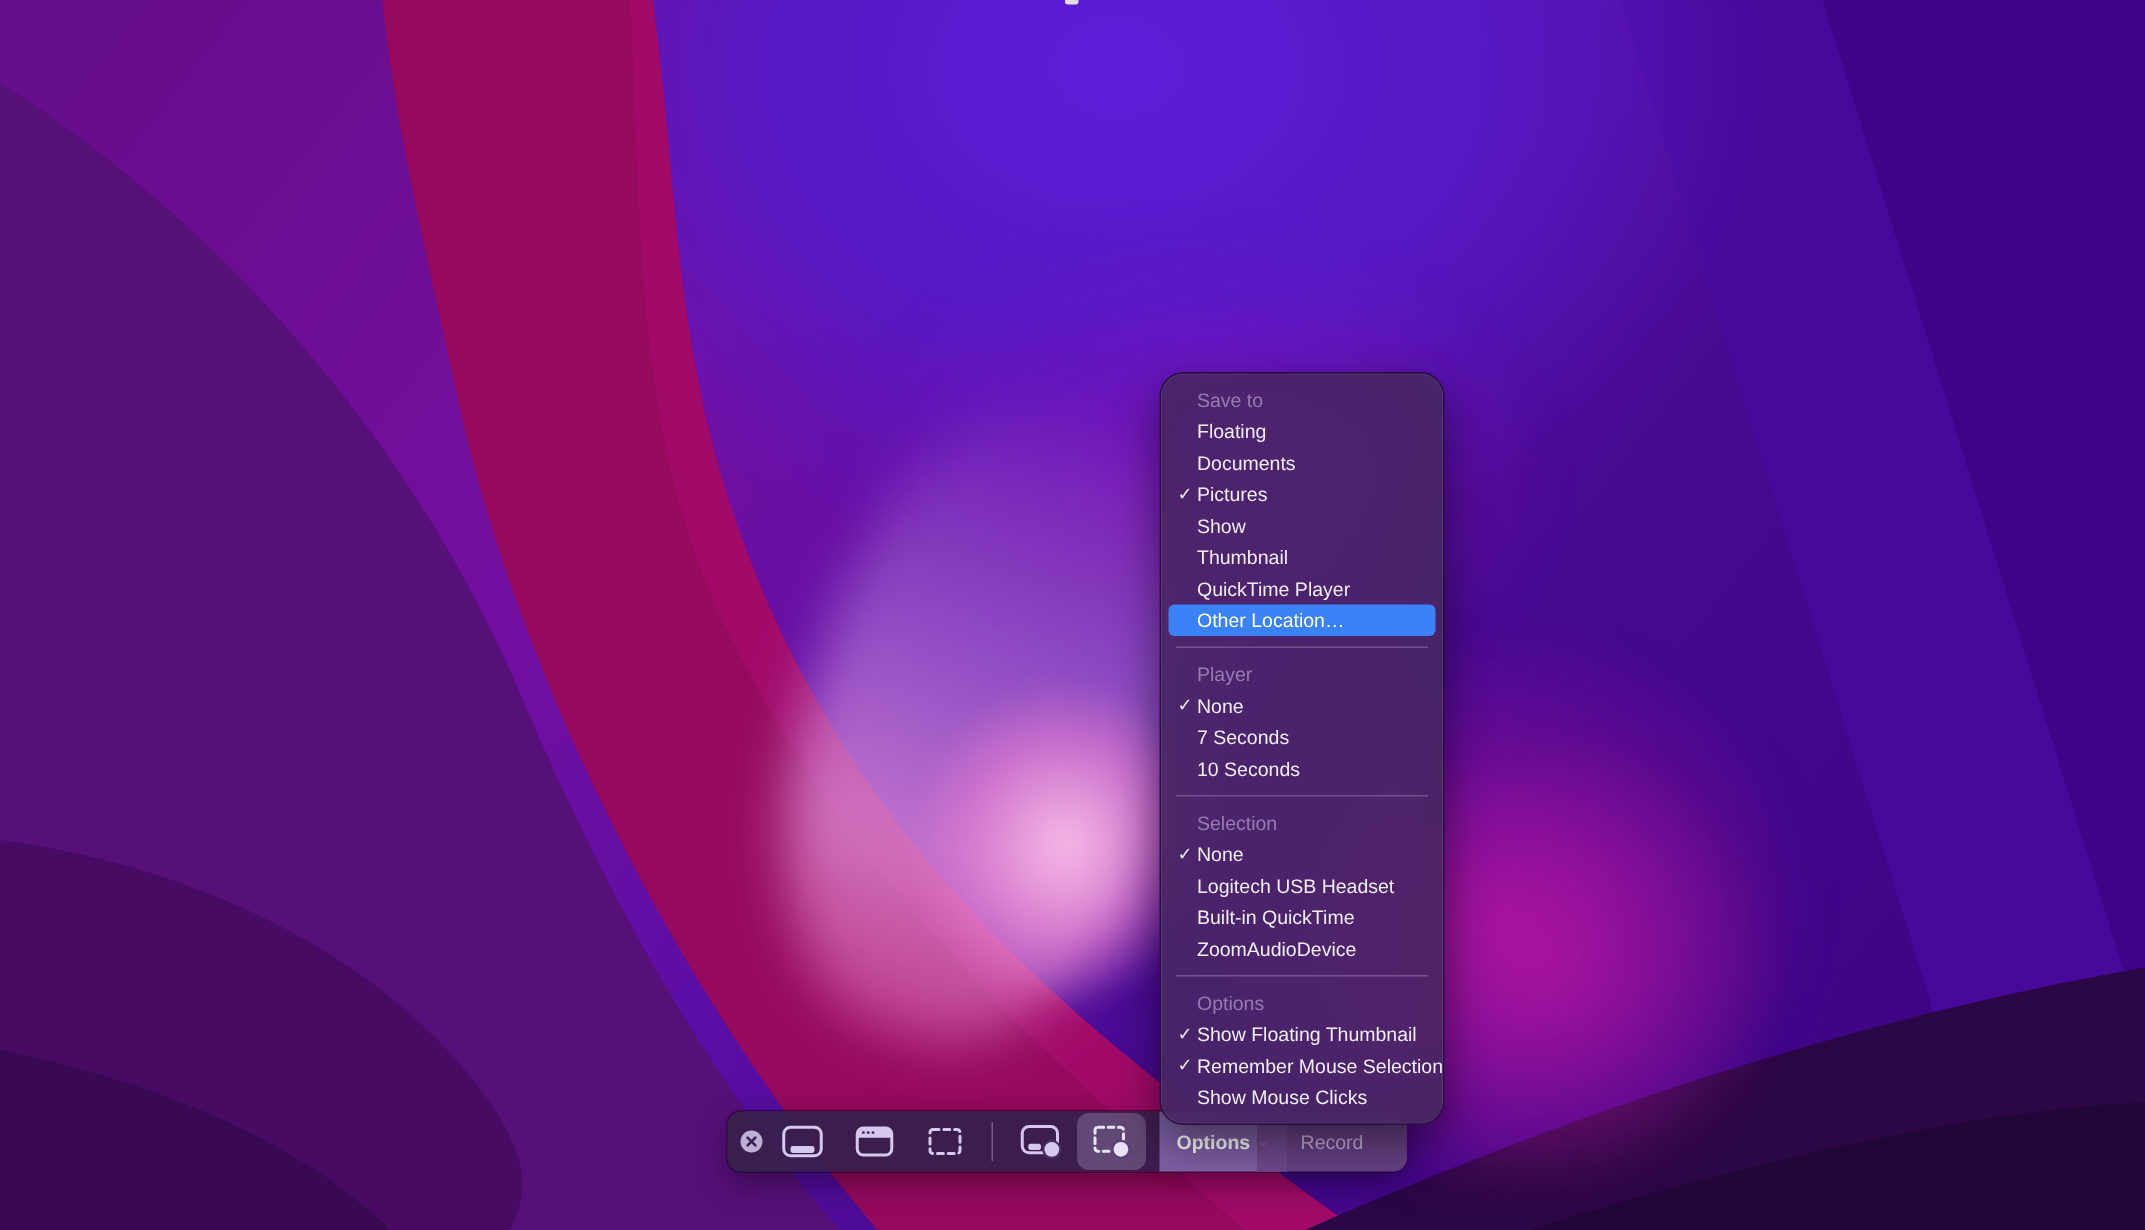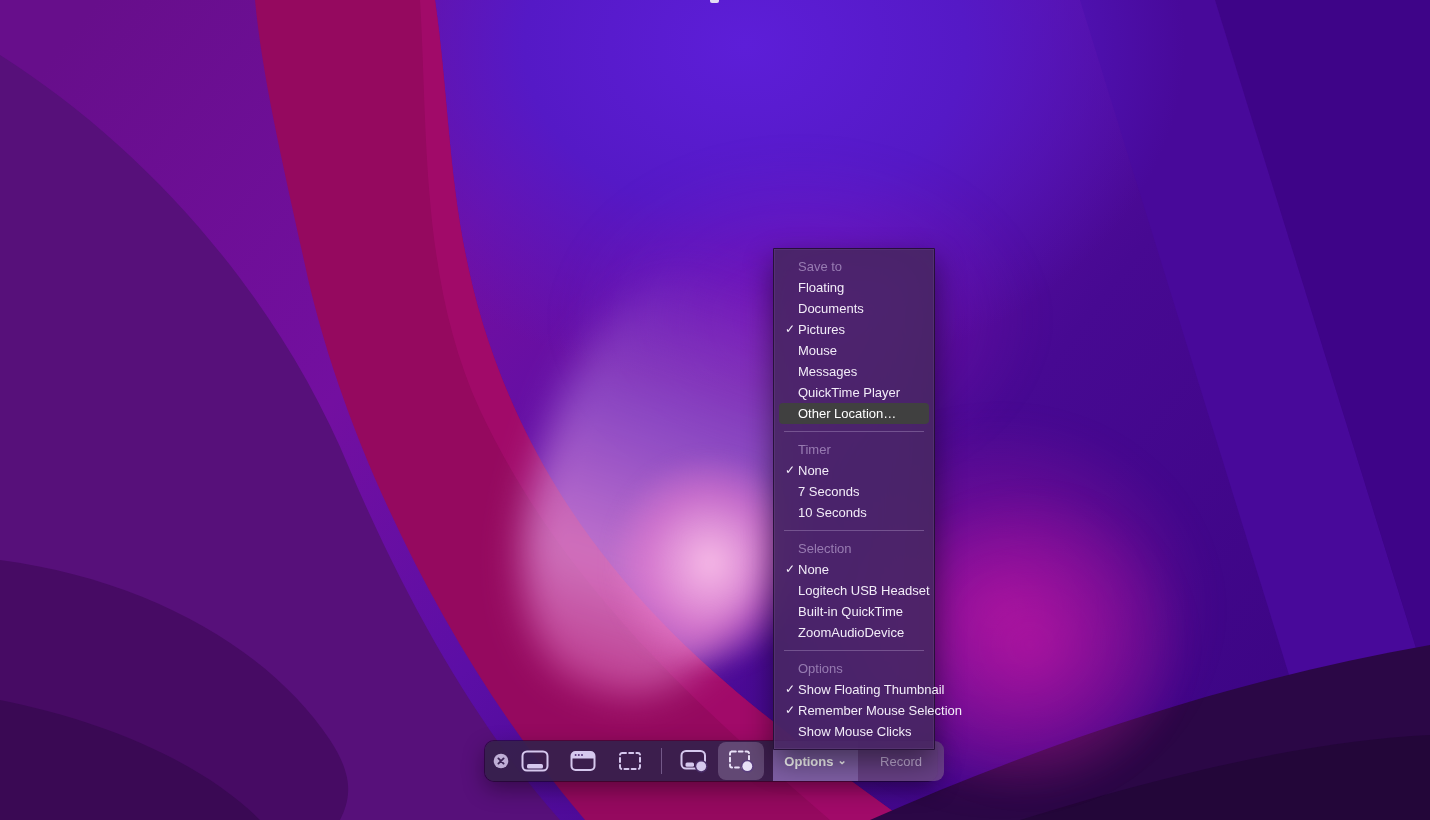--- a/index.html
+++ b/index.html
@@ -39,35 +39,35 @@
   .tb-icons { position: absolute; left: 0; top: 0; width: 288px; height: 40px; }
   .tb-btn { position: absolute; top: 0; height: 40px; display: flex; align-items: center;
     justify-content: center; background: transparent; border: none; cursor: pointer; }
   .tb-btn.selected { background: rgba(235,224,255,0.22); border-radius: 8px; top: 1px; height: 38px; }
   .tb-divider { position: absolute; left: 176px; top: 7px; width: 1px; height: 26px;
     background: rgba(205,185,235,0.38); }
   .tb-seg { position: absolute; top: 0; height: 40px; border: none; cursor: pointer;
     display: flex; align-items: center; justify-content: center; font-family: "Liberation Sans", sans-serif; }
   .tb-options { left: 288px; width: 85px; background: rgba(131,99,170,0.95);
     color: #ffffff; font-size: 13px; font-weight: 600; }
-  .tb-record { left: 373px; width: 86px; background: rgba(110,70,140,0.88);
+  .tb-record { left: 353px; width: 100px; background: rgba(110,70,140,0.88);
     color: #c6b0da; font-size: 13px; font-weight: 400; border-radius: 0 9px 9px 0; }
   .chev { font-size: 11px; margin-left: 4px; position: relative; top: -1px; font-weight: 700; }
 
   
-  .menu { position: absolute; left: 773px; top: 248px; width: 162px; z-index: 20;
+  .menu { position: absolute; left: 773px; top: 248px; width: 190px; z-index: 20;
     background: rgba(70,39,94,0.90);
     -webkit-backdrop-filter: blur(28px) saturate(160%); backdrop-filter: blur(28px) saturate(160%);
-    border: 1px solid rgba(18,6,34,0.65); border-radius: 1px; padding: 7px 0;
+    border: 1px solid rgba(18,6,34,0.65); border-radius: 16px; padding: 7px 0;
     box-shadow: inset 0 0 0 0.5px rgba(255,255,255,0.12), 0 12px 30px rgba(0,0,0,0.48);
     font-size: 13px; color: #f2ecf8; }
   .menu-row { height: 21px; line-height: 21px; margin: 0 5px; padding-left: 19px;
     position: relative; border-radius: 4px; white-space: nowrap; cursor: default; }
   .menu-row.header { color: rgba(214,194,234,0.55); } 
-  .menu-row.highlighted { background: #404040; color: #ffffff; }
+  .menu-row.highlighted { background: #3b82f6; color: #ffffff; }
   .menu-row .check { position: absolute; left: 6px; top: 0; font-size: 12px; line-height: 21px; }
   .menu-divider { height: 1px; background: rgba(223,205,240,0.28); margin: 7px 10px; }
 </style>
 </head>
 <body>
 
 <div class="stage">
 
   <div class="wallpaper">
     <svg width="1430" height="820" viewBox="0 0 1430 820" preserveAspectRatio="none">
@@ -158,26 +158,26 @@
     <button class="tb-seg tb-record">
       <span>Record</span>
     </button>
   </div>
 
   <div class="menu" id="options-menu">
       <div class="menu-row header">Save to</div>
       <div class="menu-row item"><span>Floating</span></div>
       <div class="menu-row item"><span>Documents</span></div>
       <div class="menu-row item"><span class="check">✓</span><span>Pictures</span></div>
-      <div class="menu-row item"><span>Mouse</span></div>
-      <div class="menu-row item"><span>Messages</span></div>
+      <div class="menu-row item"><span>Show</span></div>
+      <div class="menu-row item"><span>Thumbnail</span></div>
       <div class="menu-row item"><span>QuickTime Player</span></div>
       <div class="menu-row item highlighted"><span>Other Location…</span></div>
       <div class="menu-divider"></div>
-      <div class="menu-row header">Timer</div>
+      <div class="menu-row header">Player</div>
       <div class="menu-row item"><span class="check">✓</span><span>None</span></div>
       <div class="menu-row item"><span>7 Seconds</span></div>
       <div class="menu-row item"><span>10 Seconds</span></div>
       <div class="menu-divider"></div>
       <div class="menu-row header">Selection</div>
       <div class="menu-row item"><span class="check">✓</span><span>None</span></div>
       <div class="menu-row item"><span>Logitech USB Headset</span></div>
       <div class="menu-row item"><span>Built-in QuickTime</span></div>
       <div class="menu-row item"><span>ZoomAudioDevice</span></div>
       <div class="menu-divider"></div>

